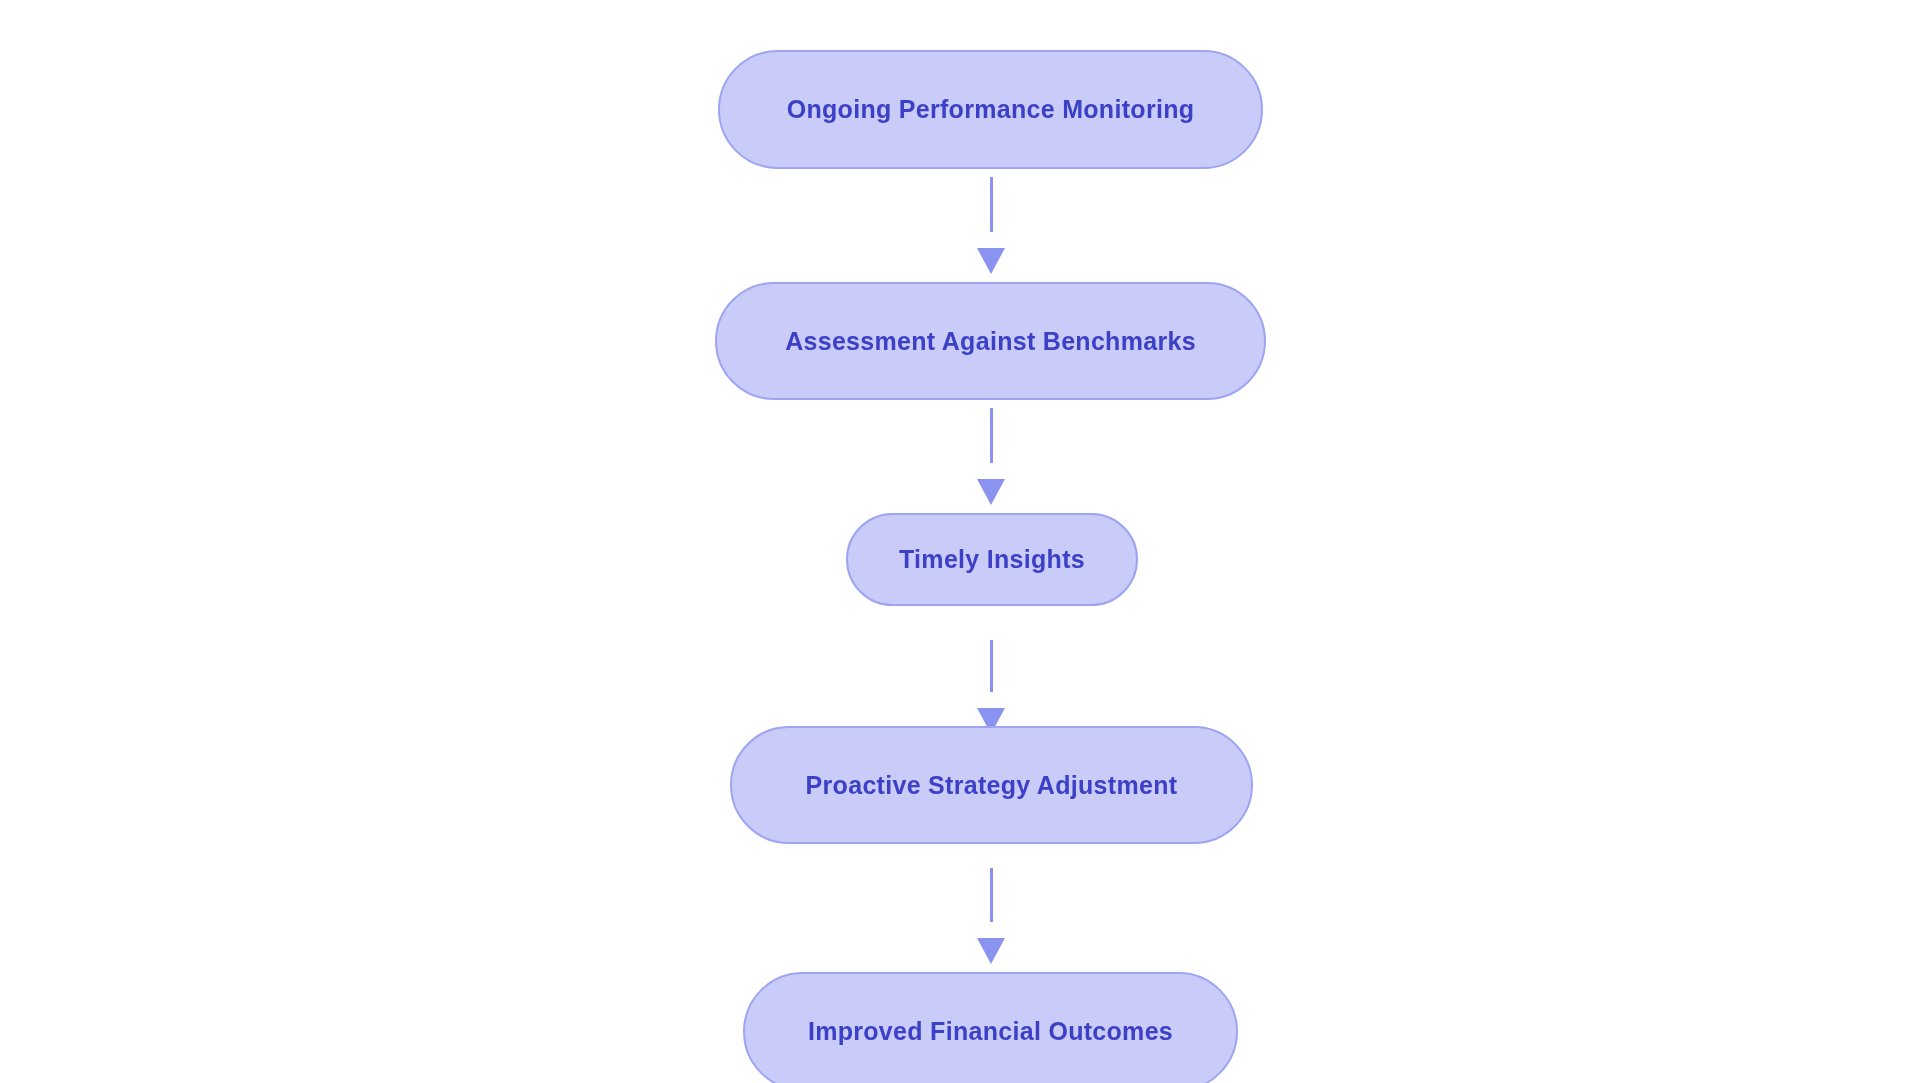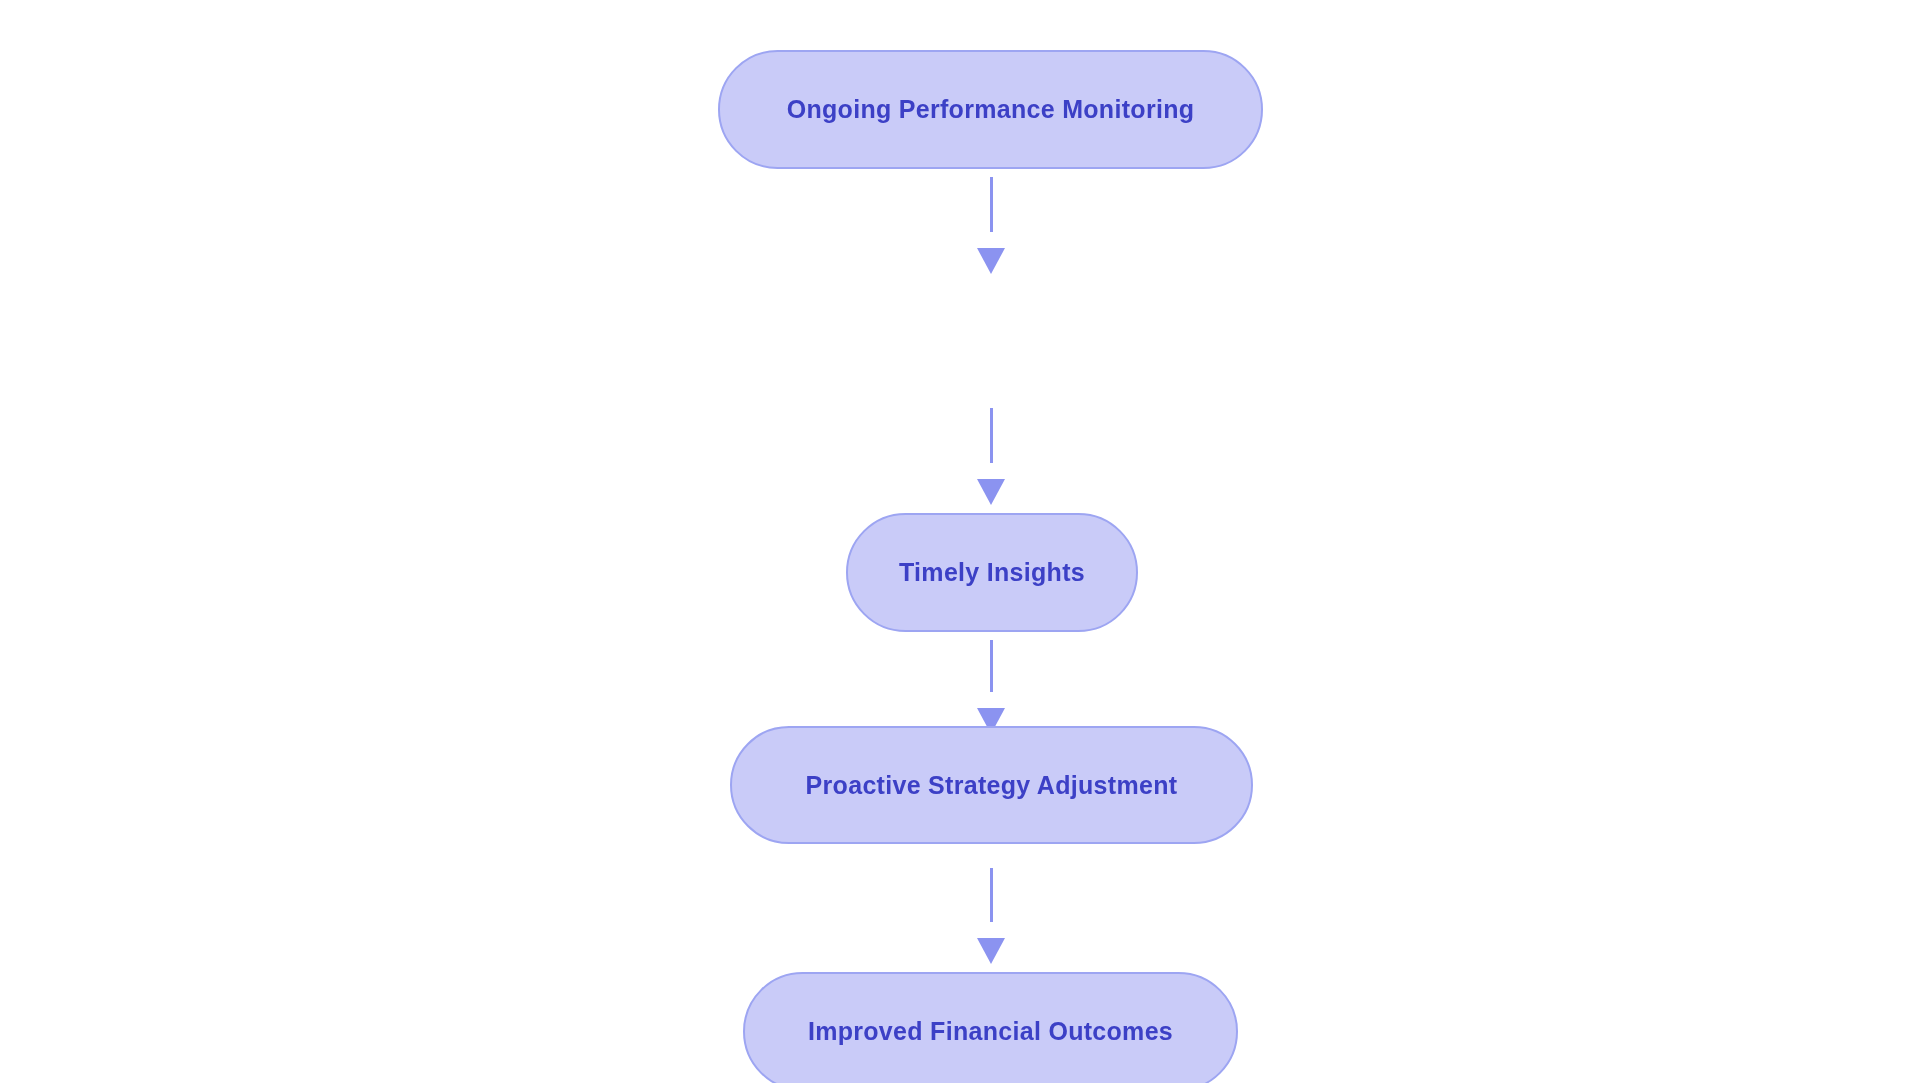--- a/index.html
+++ b/index.html
@@ -28,21 +28,21 @@
     color: var(--text-color, #3c40c6);
     font-size: 25px;
     letter-spacing: 0.3px;
     text-align: center;
     white-space: nowrap;
   }
 
   
   .node-1 { left: 686px; top: 18px;  width: 545px; height: 119px; }
   .node-2 { left: 683px; top: 250px; width: 551px; height: 118px; }
-  .node-3 { left: 814px; top: 481px; width: 292px; height: 119px; }
+  .node-3 { left: 814px; top: 481px; width: 292px; height: 93px; }
   .node-4 { left: 698px; top: 694px; width: 523px; height: 118px; }
   .node-5 { left: 711px; top: 940px; width: 495px; height: 119px; }
 
   .arrow {
     position: absolute;
     left: 945px;            
     width: 28px;
     display: flex;
     flex-direction: column;
     align-items: center;
@@ -74,20 +74,23 @@
 
   <div class="node node-1">
     <span>Ongoing Performance Monitoring</span>
   </div>
 
   <div class="arrow arrow-1">
     <div class="shaft"></div>
     <div class="head"></div>
   </div>
 
+  <div class="node node-2">
+    <span>Assessment Against Benchmarks</span>
+  </div>
 
   <div class="arrow arrow-2">
     <div class="shaft"></div>
     <div class="head"></div>
   </div>
 
   <div class="node node-3">
     <span>Timely Insights</span>
   </div>
 

